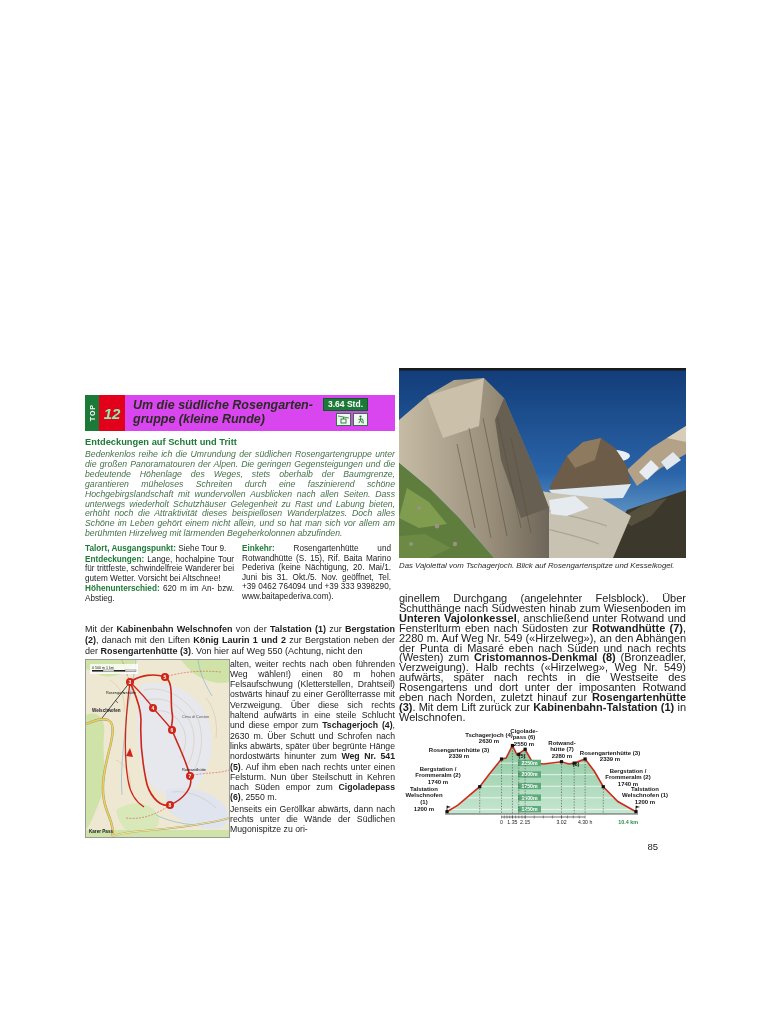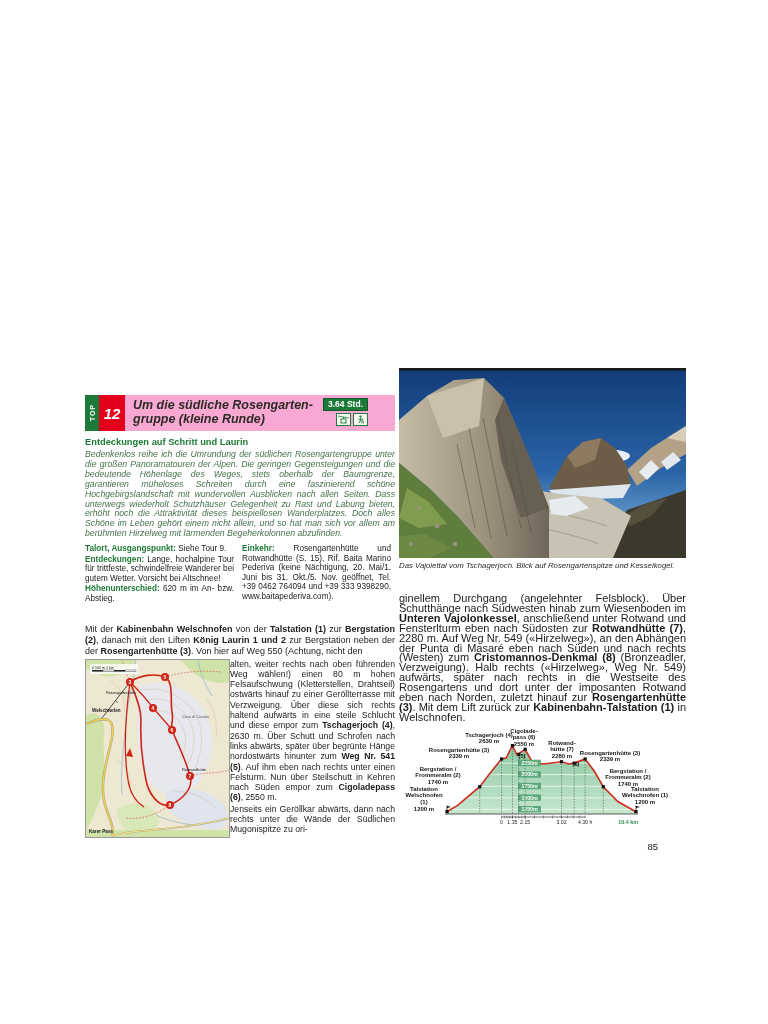--- a/index.html
+++ b/index.html
@@ -3,23 +3,23 @@
 <meta charset="utf-8">
 <style>
   html,body{margin:0;padding:0;background:#ffffff;}
   .page{position:relative;width:768px;height:1024px;background:#fff;overflow:hidden;
         font-family:"Liberation Sans",sans-serif;color:#1c1c1c;}
   
   .leftcol{position:absolute;left:85px;top:395px;width:310px;}
   .tour-header{display:flex;height:36px;}
   .top-tab{width:14px;background:#1c7a38;color:#fff;display:flex;align-items:center;justify-content:center;}
   .top-tab span{writing-mode:vertical-rl;transform:rotate(180deg);font-size:7px;font-weight:bold;letter-spacing:1px;}
-  .num-box{width:26px;background:#e2001a;color:#ffffff;display:flex;align-items:center;justify-content:center;
+  .num-box{width:26px;background:#e2001a;color:#86efac;display:flex;align-items:center;justify-content:center;
            font-size:15px;font-weight:bold;font-style:italic;}
-  .title-band{flex:1;background:#f9a8d4;position:relative;padding:3px 0 0 8px;}
+  .title-band{flex:1;background:#d946ef;position:relative;padding:3px 0 0 8px;}
   .tour-title{font-size:12.5px;line-height:14px;font-weight:bold;font-style:italic;color:#2b2b24;}
   .duration-badge{position:absolute;right:27px;top:3px;background:#1c7a38;border:1px solid #0f5a26;
                   color:#fff;font-size:8.5px;font-weight:bold;padding:0 4px;line-height:11px;}
   .hdr-icons{position:absolute;right:27px;top:18px;display:flex;gap:2px;}
   .hdr-icon{width:13px;height:11px;border:1px solid #2a7a40;background:#f4f8f2;display:flex;align-items:center;justify-content:center;}
   .subheading{margin-top:6px;font-size:9.3px;font-weight:bold;color:#1e7a36;}
   .intro{margin-top:3px;font-size:8.7px;line-height:9.9px;font-style:italic;color:#47734d;text-align:justify;}
   .infoblock{margin-top:5px;display:flex;gap:8px;font-size:8.2px;line-height:9.5px;text-align:justify;}
   .infoblock>div{width:149px;}
   .info-entry{margin:0 0 1px 0;}
@@ -70,21 +70,21 @@
           <span class="hdr-icon">
             <svg width="9" height="9" viewBox="0 0 9 9">
                 <circle cx="4.5" cy="1.6" r="1.1" fill="#1e7a36"></circle>
                 <path d="M4.5 2.8 L4.5 5.2 L2.8 8.2 M4.5 5.2 L6.4 8.2 M2.4 4.4 L6.6 4.0 M6.6 4.0 L7.4 8.4" stroke="#1e7a36" stroke-width="0.9" fill="none"></path>
               </svg>
           </span>
         </div>
       </div>
     </div>
 
-    <div class="subheading">Entdeckungen auf Schritt und Laurin</div>
+    <div class="subheading">Entdeckungen auf Schutt und Tritt</div>
 
     <div class="intro">Bedenkenlos reihe ich die Umrundung der südlichen Rosengartengruppe unter die großen Panoramatouren der Alpen. Die geringen Gegensteigungen und die bedeutende Höhenlage des Weges, stets oberhalb der Baumgrenze, garantieren müheloses Schreiten durch eine faszinierend schöne Hochgebirgslandschaft mit wundervollen Ausblicken nach allen Seiten. Dass unterwegs wiederholt Schutzhäuser Gelegenheit zu Rast und Labung bieten, erhöht noch die Attraktivität dieses beispiellosen Wanderplatzes. Doch alles Schöne im Leben gehört einem nicht allein, und so hat man sich vor allem am berühmten Hirzelweg mit lärmenden Begeherkolonnen abzufinden.</div>
 
     <div class="infoblock">
       <div>
         <p class="info-entry"><span style="font-weight: bold; color: rgb(30, 122, 54);">Talort, Ausgangspunkt:</span><span> Siehe Tour 9.</span></p>
         <p class="info-entry"><span style="font-weight: bold; color: rgb(30, 122, 54);">Entdeckungen:</span><span> Lange, hochalpine Tour für trittfeste, schwindelfreie Wanderer bei gutem Wetter. Vorsicht bei Altschnee!</span></p>
         <p class="info-entry"><span style="font-weight: bold; color: rgb(30, 122, 54); margin-top: 46px;">Höhenunterschied:</span><span> 620 m im An- bzw. Abstieg.</span></p>
       </div>
       <div>

